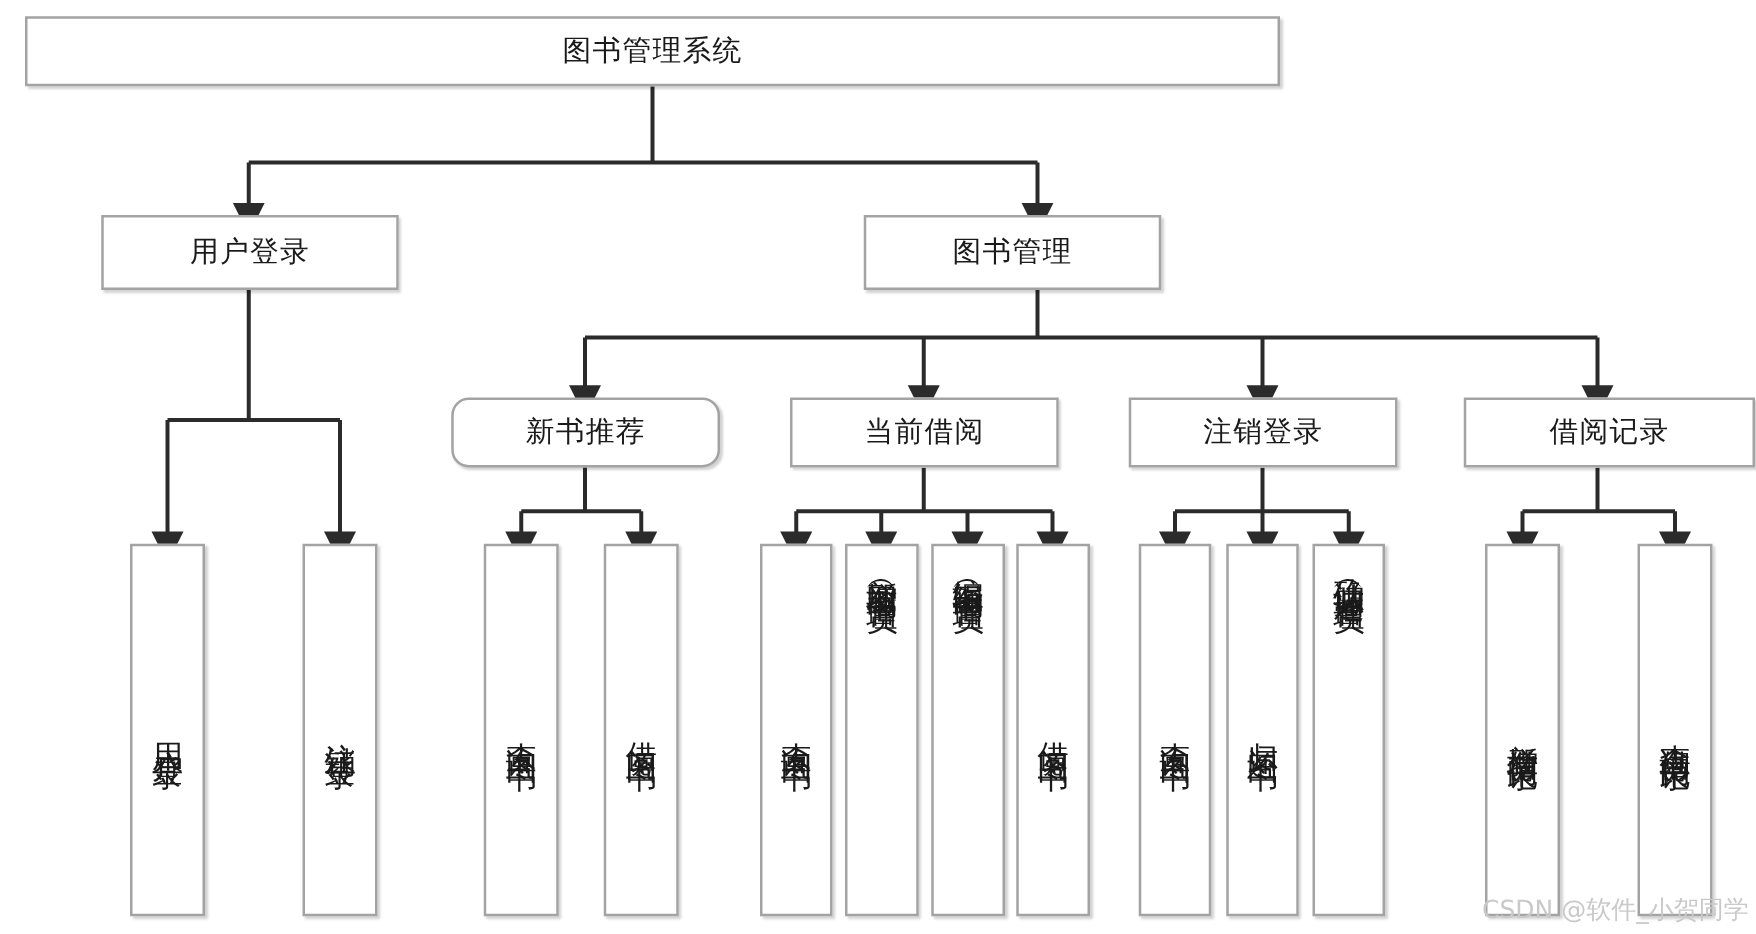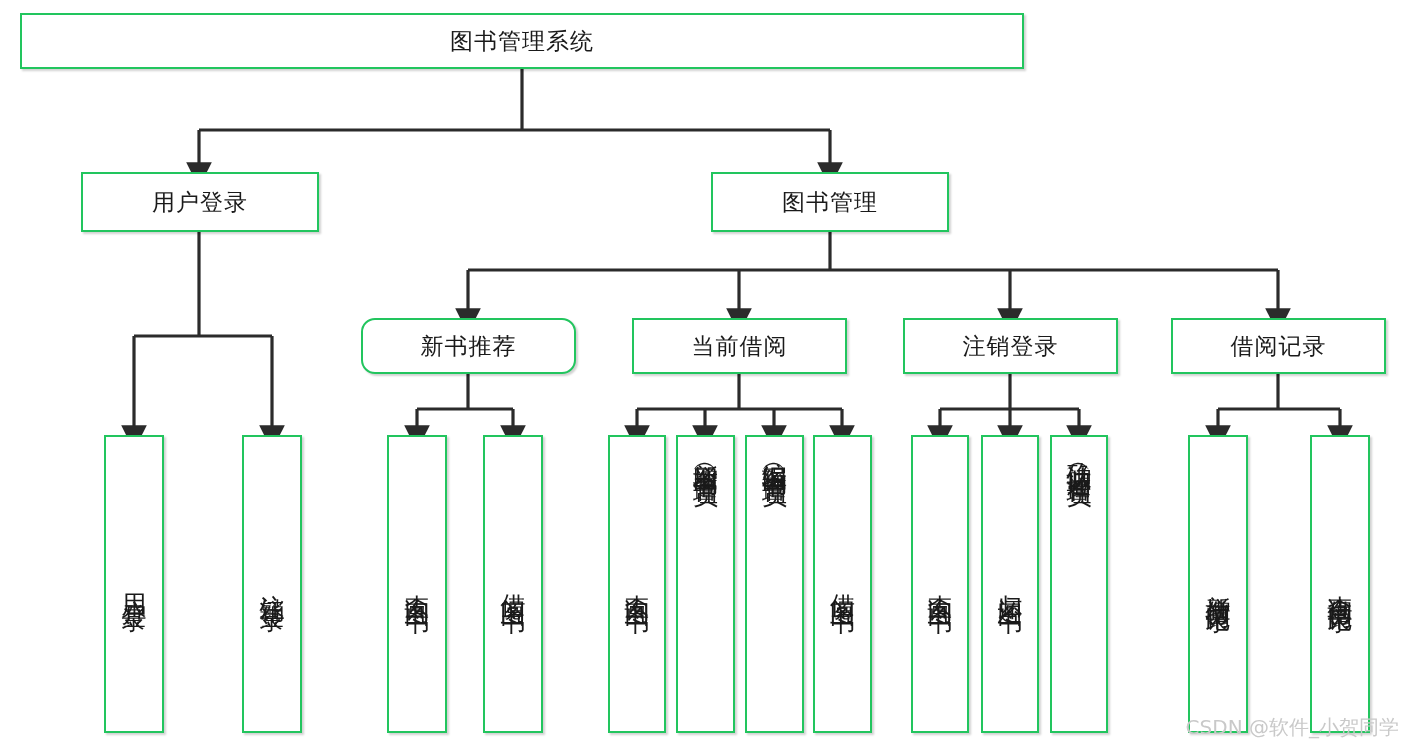--- a/index.html
+++ b/index.html
@@ -22,21 +22,21 @@
     position: absolute;
     left: 0;
     top: 0;
     width: 1405px;
     height: 747px;
   }
   .node {
     position: absolute;
     box-sizing: border-box;
     background: #ffffff;
-    border: 2px solid #22c55e;
+    border: 2px solid #a3a3a3;
     box-shadow: 2px 2px 2px rgba(0,0,0,0.18);
     display: flex;
     align-items: center;
     justify-content: center;
     color: #1a1a1a;
     z-index: 2;
   }
   .node .label {
     display: block;
     text-align: center;
@@ -133,37 +133,37 @@
   </svg>
 
   <div class="node horiz" style="left:20px; top:13px; width:1004px; height:56px;">
     <span class="label">图书管理系统</span>
   </div>
 
   <div class="node horiz" style="left:81px; top:172px; width:238px; height:60px;">
     <span class="label">用户登录</span>
   </div>
 
-  <div class="node horiz" style="left:711px; top:172px; width:238px; height:60px;">
+  <div class="node horiz" style="left:691px; top:172px; width:238px; height:60px;">
     <span class="label">图书管理</span>
   </div>
 
   <div class="node horiz" style="left:361px; top:318px; width:215px; height:56px;border-radius:14px;">
     <span class="label">新书推荐</span>
   </div>
 
   <div class="node horiz" style="left:632px; top:318px; width:215px; height:56px;">
     <span class="label">当前借阅</span>
   </div>
 
   <div class="node horiz" style="left:903px; top:318px; width:215px; height:56px;">
     <span class="label">注销登录</span>
   </div>
 
-  <div class="node horiz" style="left:1171px; top:318px; width:215px; height:56px;">
+  <div class="node horiz" style="left:1171px; top:318px; width:233px; height:56px;">
     <span class="label">借阅记录</span>
   </div>
 
   <div class="node vert centered" style="left:104px; top:435px; width:60px; height:298px;">
     <span class="label">用户登录</span>
   </div>
 
   <div class="node vert centered" style="left:242px; top:435px; width:60px; height:298px;">
     <span class="label">注销登录</span>
   </div>

